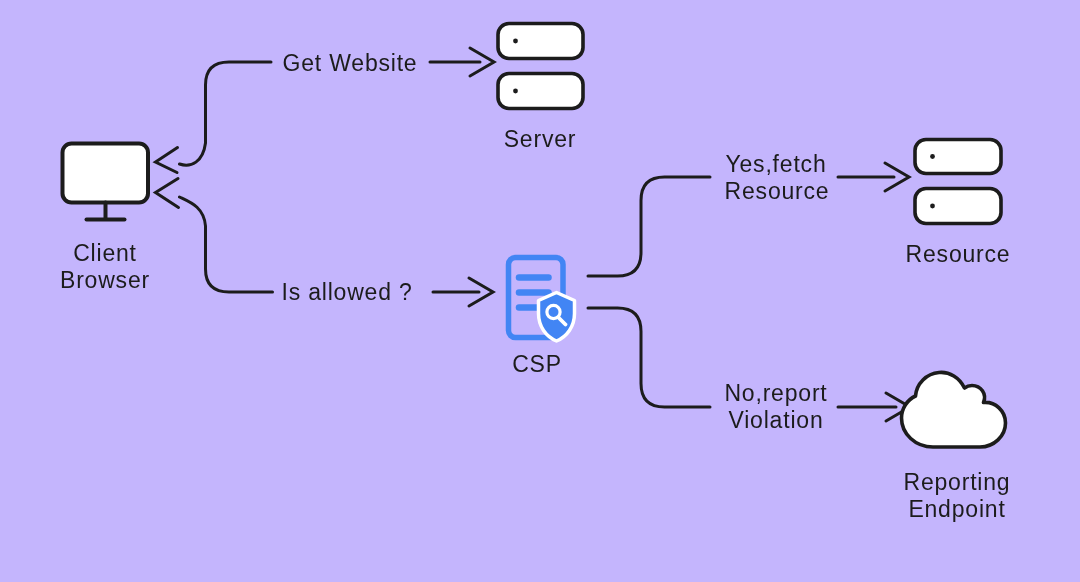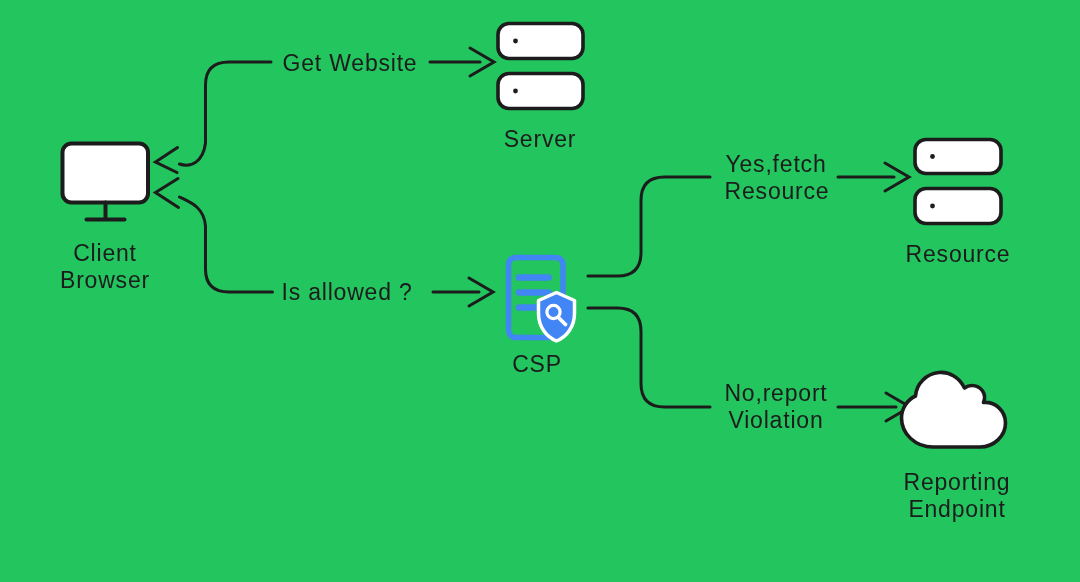--- a/index.html
+++ b/index.html
@@ -4,21 +4,21 @@
 <style>
   html, body {
     margin: 0;
     padding: 0;
     background: #ffffff;
   }
   .stage {
     position: relative;
     width: 1080px;
     height: 582px;
-    background: #22c55e;
+    background: #c4b5fd;
     overflow: hidden;
   }
   svg { display: block; }
 
   .connector {
     fill: none;
     stroke: #1c1c1c;
     stroke-width: 3;
     stroke-linecap: round;
     stroke-linejoin: round;

